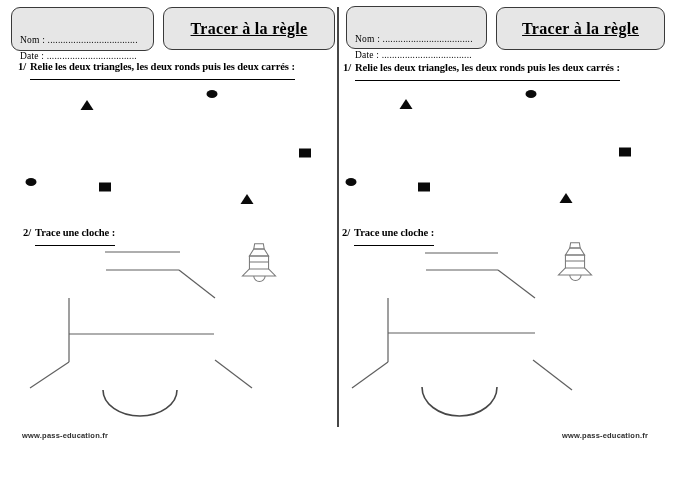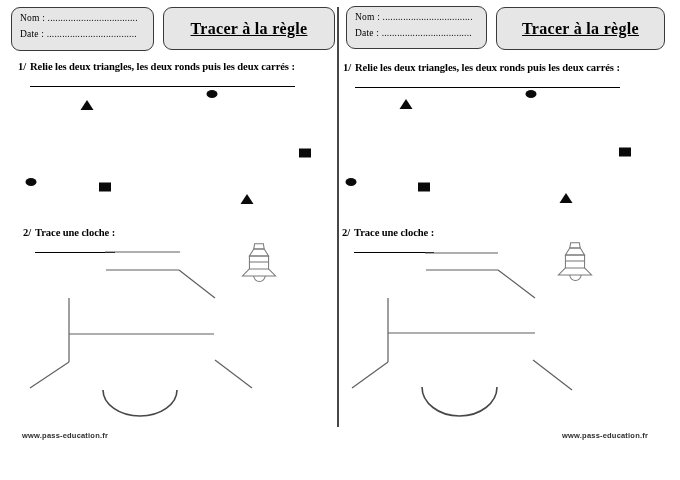--- a/index.html
+++ b/index.html
@@ -7,35 +7,35 @@
     width:680px;height:480px;position:relative;background:#ffffff;
     font-family:"Liberation Serif", serif;overflow:hidden;
   }
   .panel{position:absolute;top:0;height:480px;}
   .box{
     position:absolute;box-sizing:border-box;
     background:var(--box-fill,#e6e6e6);
     border:1.6px solid var(--box-border,#3a3a3a);
     border-radius:9px;
   }
-  .idbox{padding:2px 0 0 8px;}
+  .idbox{padding:24px 0 0 8px;}
   .idline{
     font-size:9.5px;color:#000;line-height:16px;white-space:nowrap;
     letter-spacing:.2px;
   }
   .titlebox{display:flex;align-items:center;justify-content:center;text-decoration:underline;}
   .title-text{
     font-weight:bold;font-size:16px;color:#000;letter-spacing:.3px;white-space:nowrap;
   }
   .heading{
     position:absolute;font-weight:bold;font-size:10.6px;color:#000;
     white-space:nowrap;letter-spacing:-0.1px;
   }
   .heading .num{margin-right:4px;}
-  .heading .underlined{border-bottom:1.5px solid #000;padding-bottom:14px;text-align:right;}
+  .heading .underlined{border-bottom:1.5px solid #000;padding-bottom:7px;text-align:right;}
   .panel-svg{position:absolute;left:0;top:0;}
   .bell-svg{position:absolute;}
   .footer{
     position:absolute;font-family:"Liberation Sans",sans-serif;
     font-size:7.5px;font-weight:bold;color:#2e2e2e;letter-spacing:.2px;white-space:nowrap;text-align:right;
   }
   .divider{position:absolute;background:var(--divider,#474747);}
 </style>
 </head>
 <body style="--box-fill: #e6e6e6; --box-border: #3a3a3a; --divider: #474747;">

